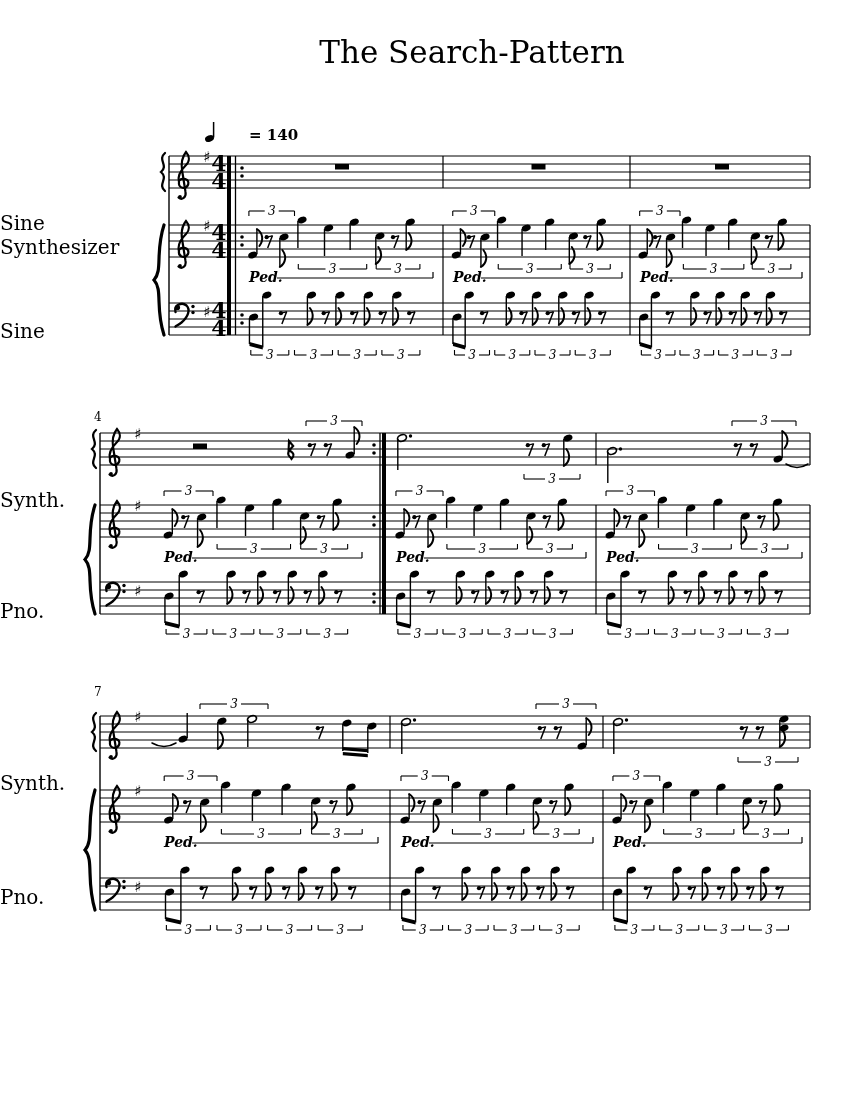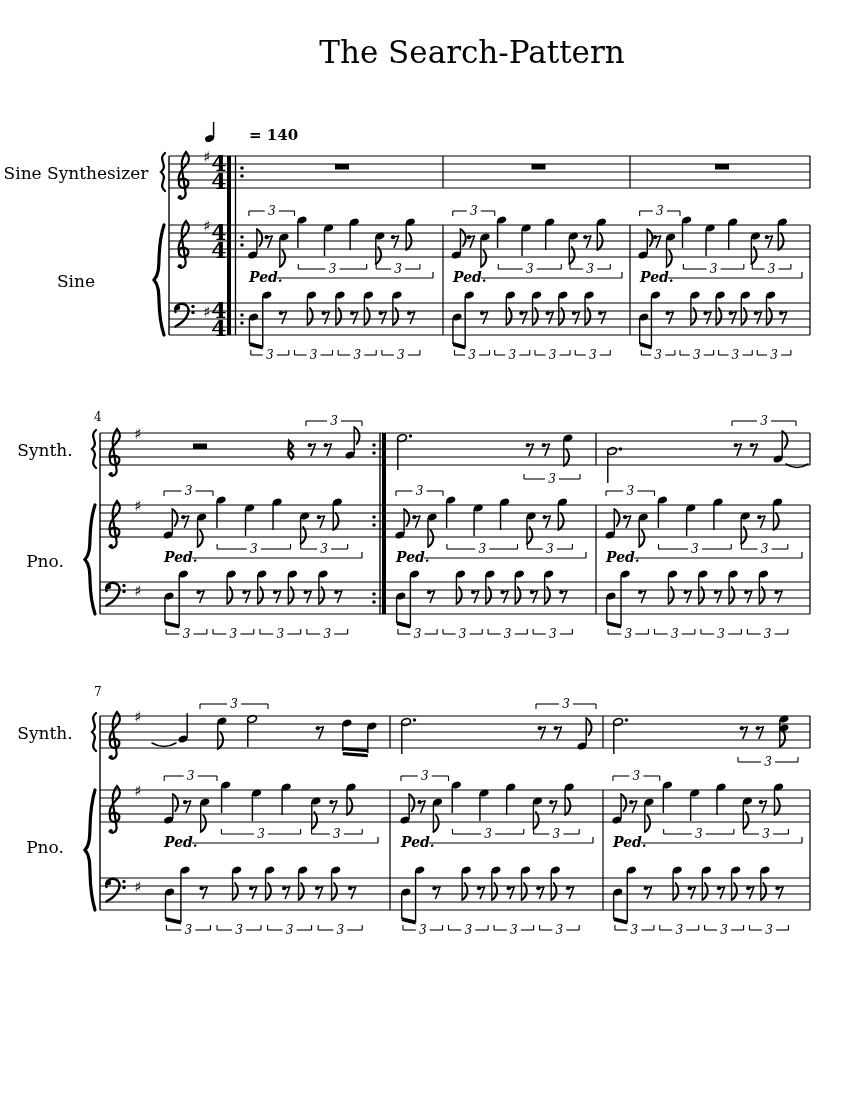--- a/index.html
+++ b/index.html
@@ -1,21 +1,21 @@
 <!DOCTYPE html>
 <html><head>
 <meta charset="utf-8">
 <style>
   html,body{margin:0;padding:0;background:#fff;}
   .page{position:relative;width:850px;height:1100px;background:#ffffff;overflow:hidden;
         font-family:"DejaVu Serif",serif;color:#000;}
   .page-title{position:absolute;top:30px;left:0;width:850px;text-align:center;
               font-size:31px;font-weight:normal;margin:4px;padding-left:43px;}
   .tempo-text{position:absolute;left:221px;top:126px;font-size:15px;font-weight:bold;margin-left:28px;}
-  .inst-label{position:absolute;font-size:17px;text-align:center;}
+  .inst-label{position:absolute;font-size:20px;text-align:left;margin-top:48px;}
   .lbl-sine{left:0;width:152px;top:163px;}
   .lbl-piano{left:0;width:152px;top:271px;}
   .lbl-synth2{left:0;width:90px;top:440px;}
   .lbl-pno2{left:0;width:90px;top:551px;}
   .lbl-synth3{left:0;width:90px;top:723px;}
   .lbl-pno3{left:0;width:90px;top:837px;}
   .measure-num{position:absolute;font-size:12px;}
   .mn4{left:94px;top:410px;}
   .mn7{left:94px;top:685px;}
   svg.score{position:absolute;left:0;top:0;}

